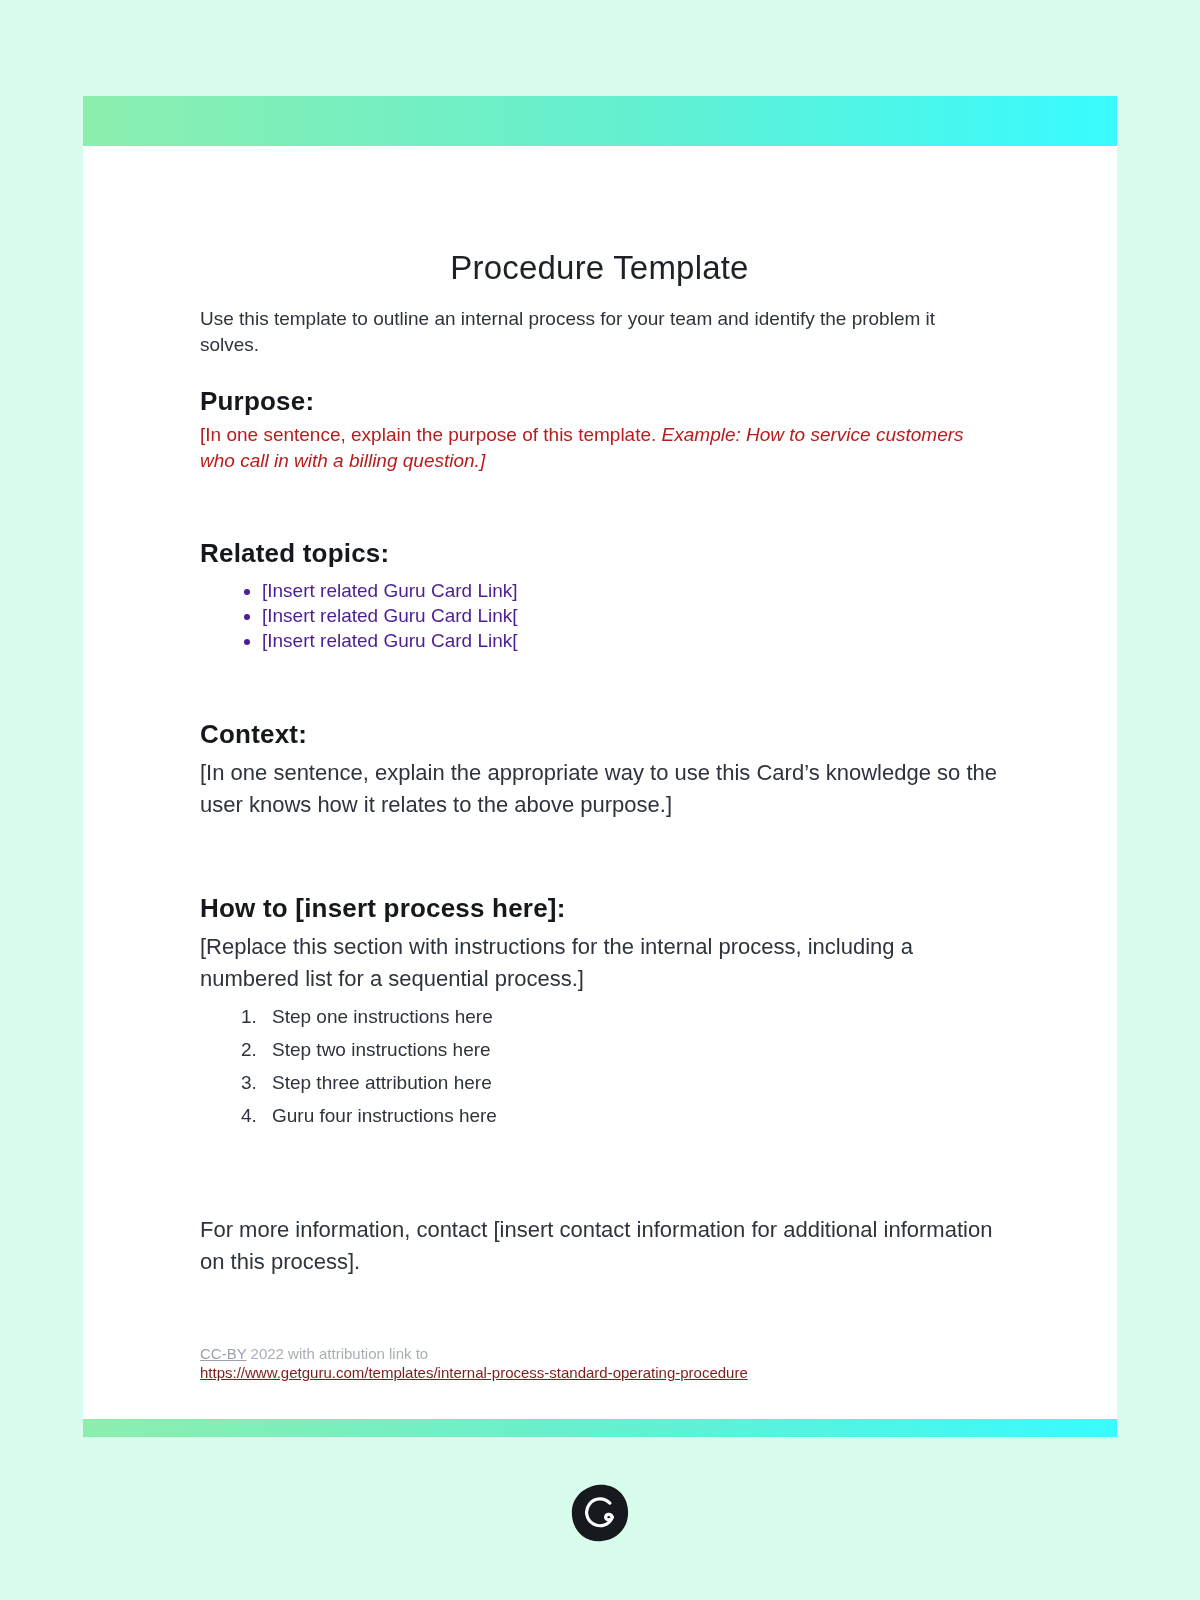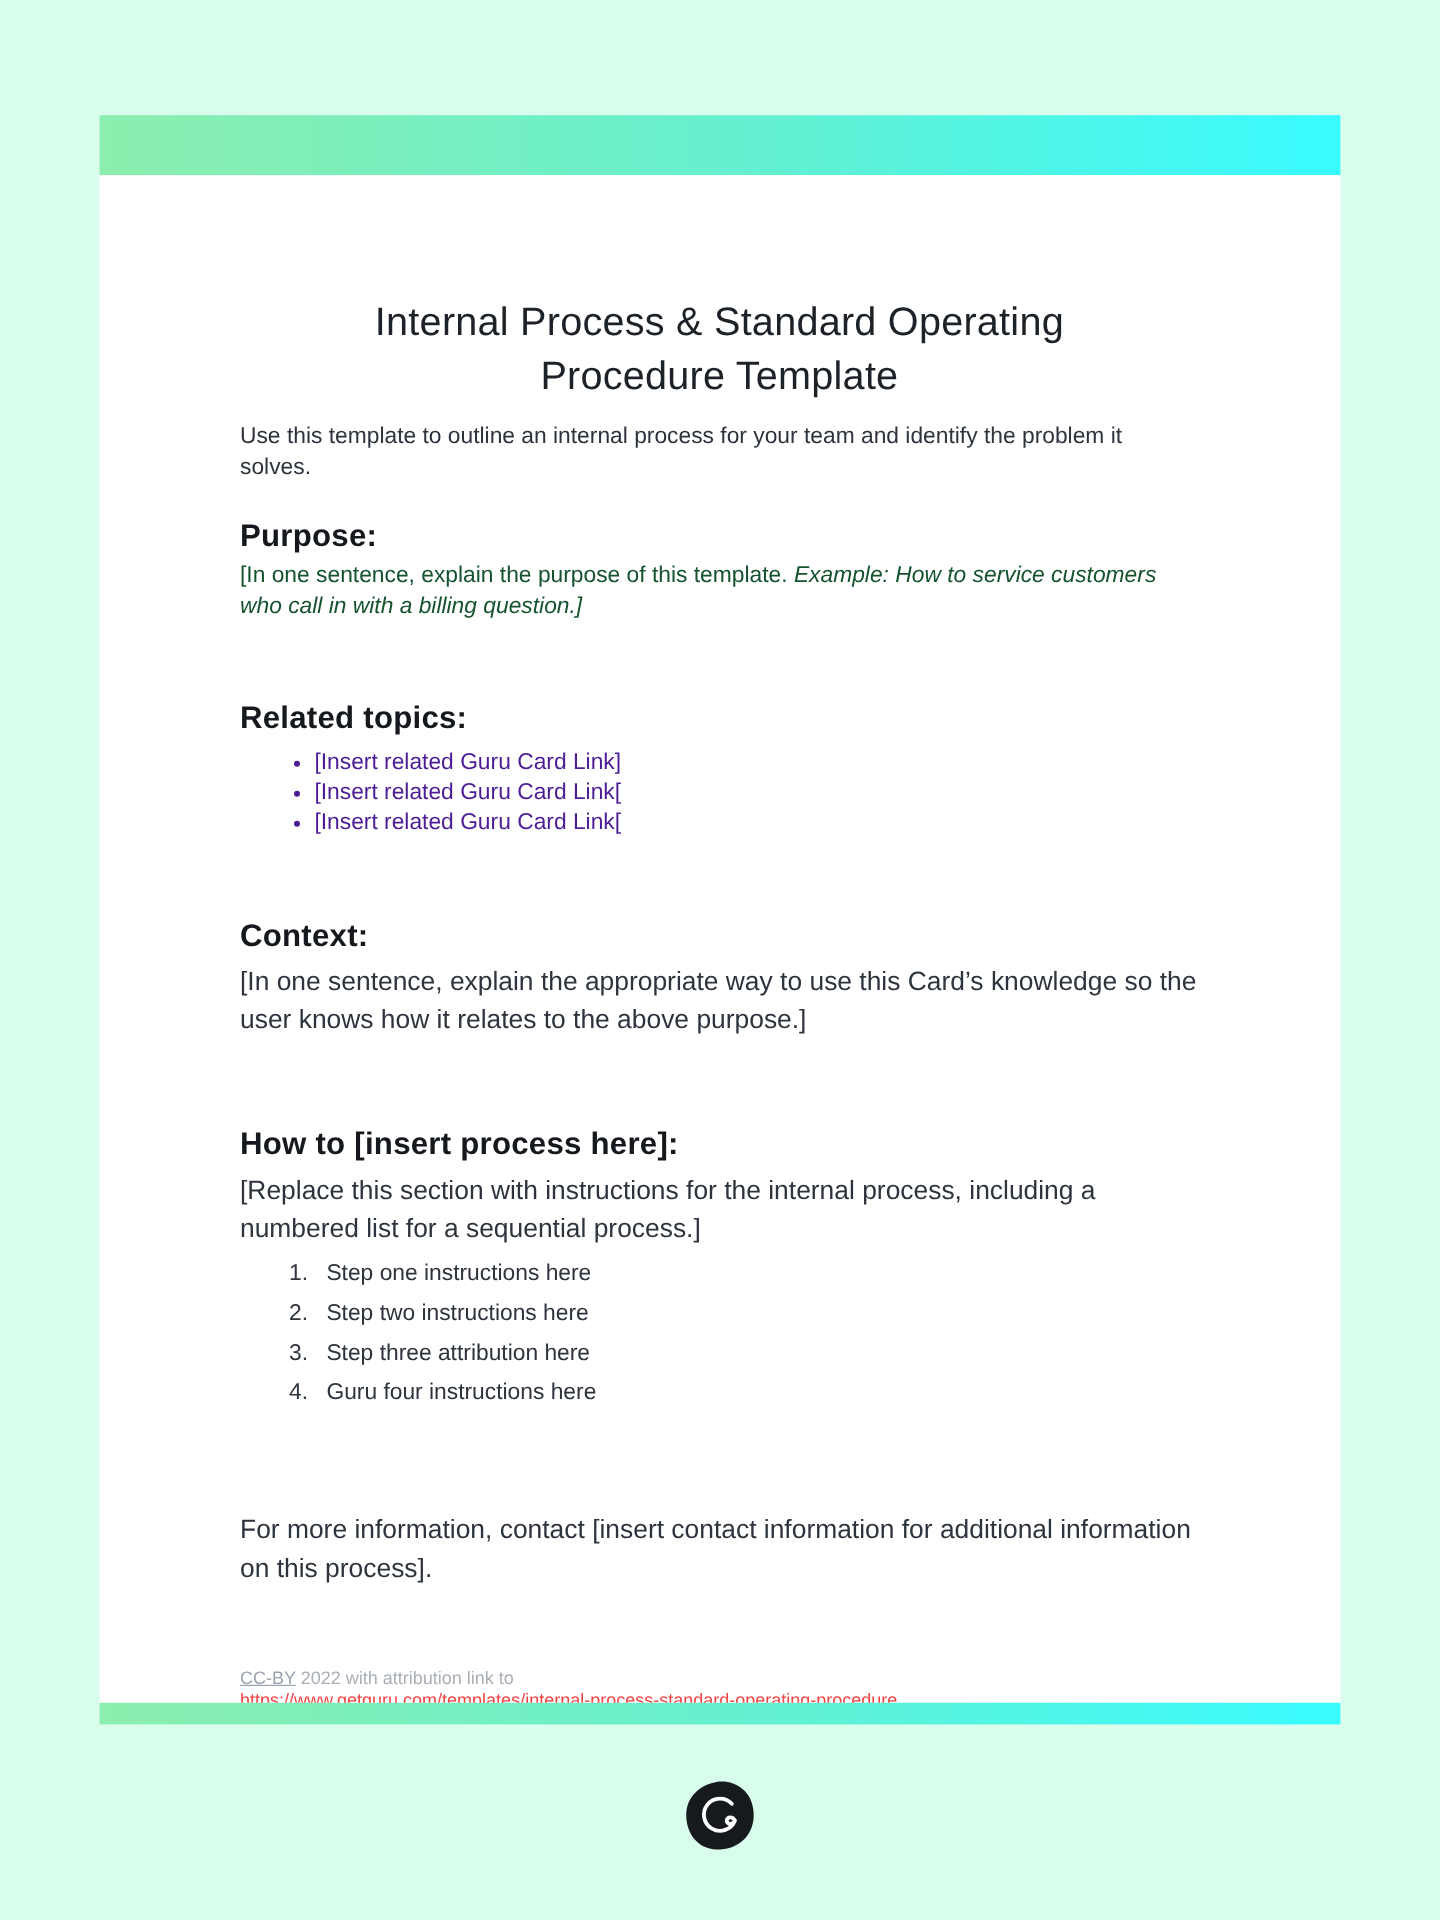--- a/index.html
+++ b/index.html
@@ -48,21 +48,21 @@
     letter-spacing:0.2px;
   }
   .mt-purpose   { margin-top:28px; }
   .mt-related   { margin-top:64px; }
   .mt-context   { margin-top:66px; }
   .mt-howto     { margin-top:72px; }
   .para-tight {
     margin-top:6px;
     font-size:19px;
     line-height:26px;
-    color:#14532d;
+    color:#b91c1c;
   }
   .para-loose {
     margin-top:8px;
     font-size:22px;
     line-height:32px;
     color:#2e343d;
   }
   .italic { font-style:italic; }
   ul.related-list {
     margin-top:10px;
@@ -93,42 +93,41 @@
     line-height:19px;
     color:#a9aeb7;
   }
   .license a, .license .license-link {
     text-decoration:underline;
     cursor:pointer;
   }
   .license-link { color:#9aa2b0; }
   .license-url {
     display:block;
-    color:#ef4444;
+    color:#7f1d1d;
     text-decoration:underline;
   }
   .logo-wrap {
     position:absolute;
     left:0; top:1483px;
     width:1200px;
     display:flex;
     justify-content:center;
   }
   .logo-wrap svg { width:60px; height:60px; }
 </style>
 </head>
 <body>
 
 <div class="card">
   <div class="card-top-bar"></div>
 
   <div class="card-body">
 
     <div class="doc-title">
-      <div>Internal Process &amp; Standard Operating</div>
       <div>Procedure Template</div>
     </div>
 
     <p class="intro">Use this template to outline an internal process for your team and identify the problem it solves.</p>
 
     <h2 class="section-heading mt-purpose">Purpose:</h2>
     <p class="para-tight"><span>[In one sentence, explain the purpose of this template. </span><span class="italic">Example: How to service customers who call in with a billing question.]</span></p>
 
     <h2 class="section-heading mt-related">Related topics:</h2>
     <ul class="related-list">

